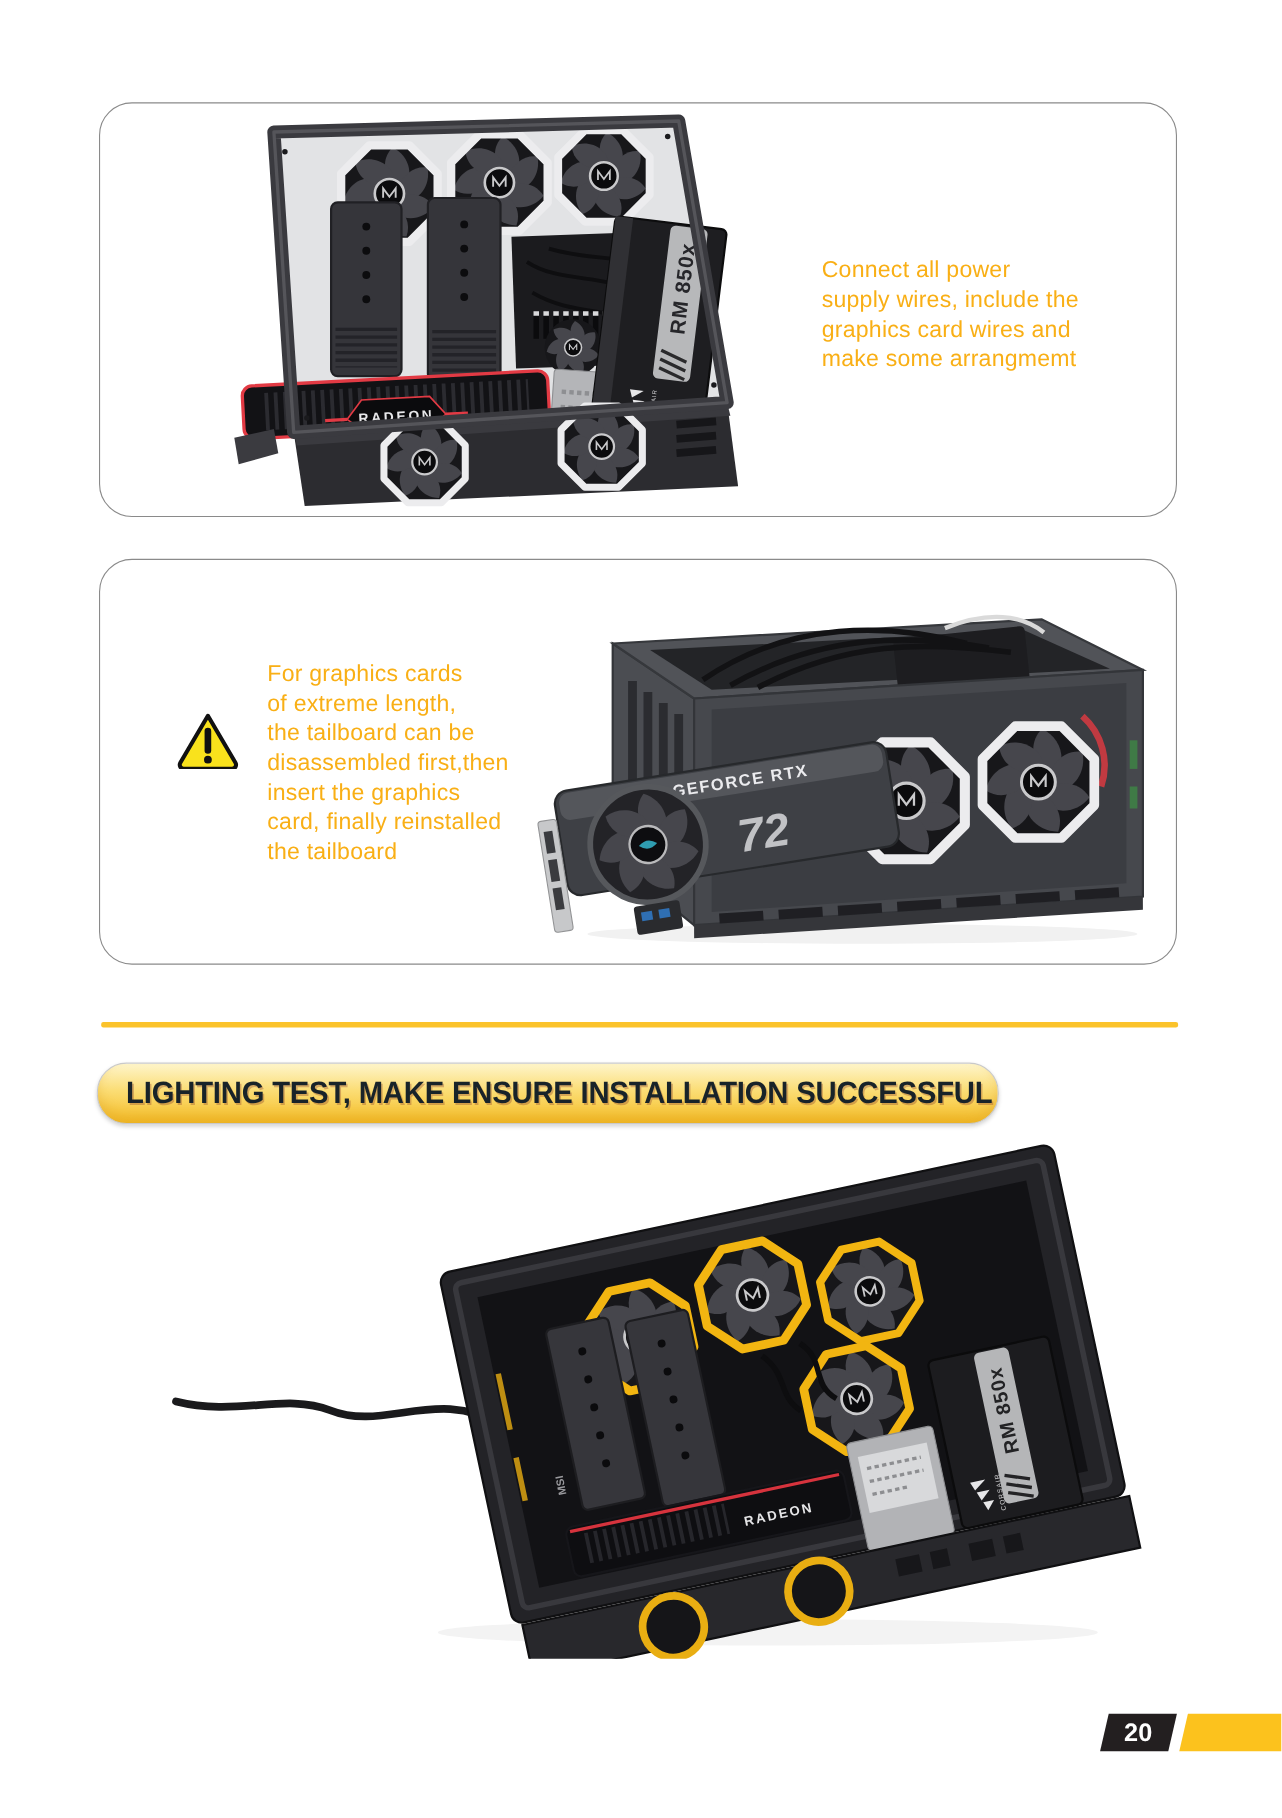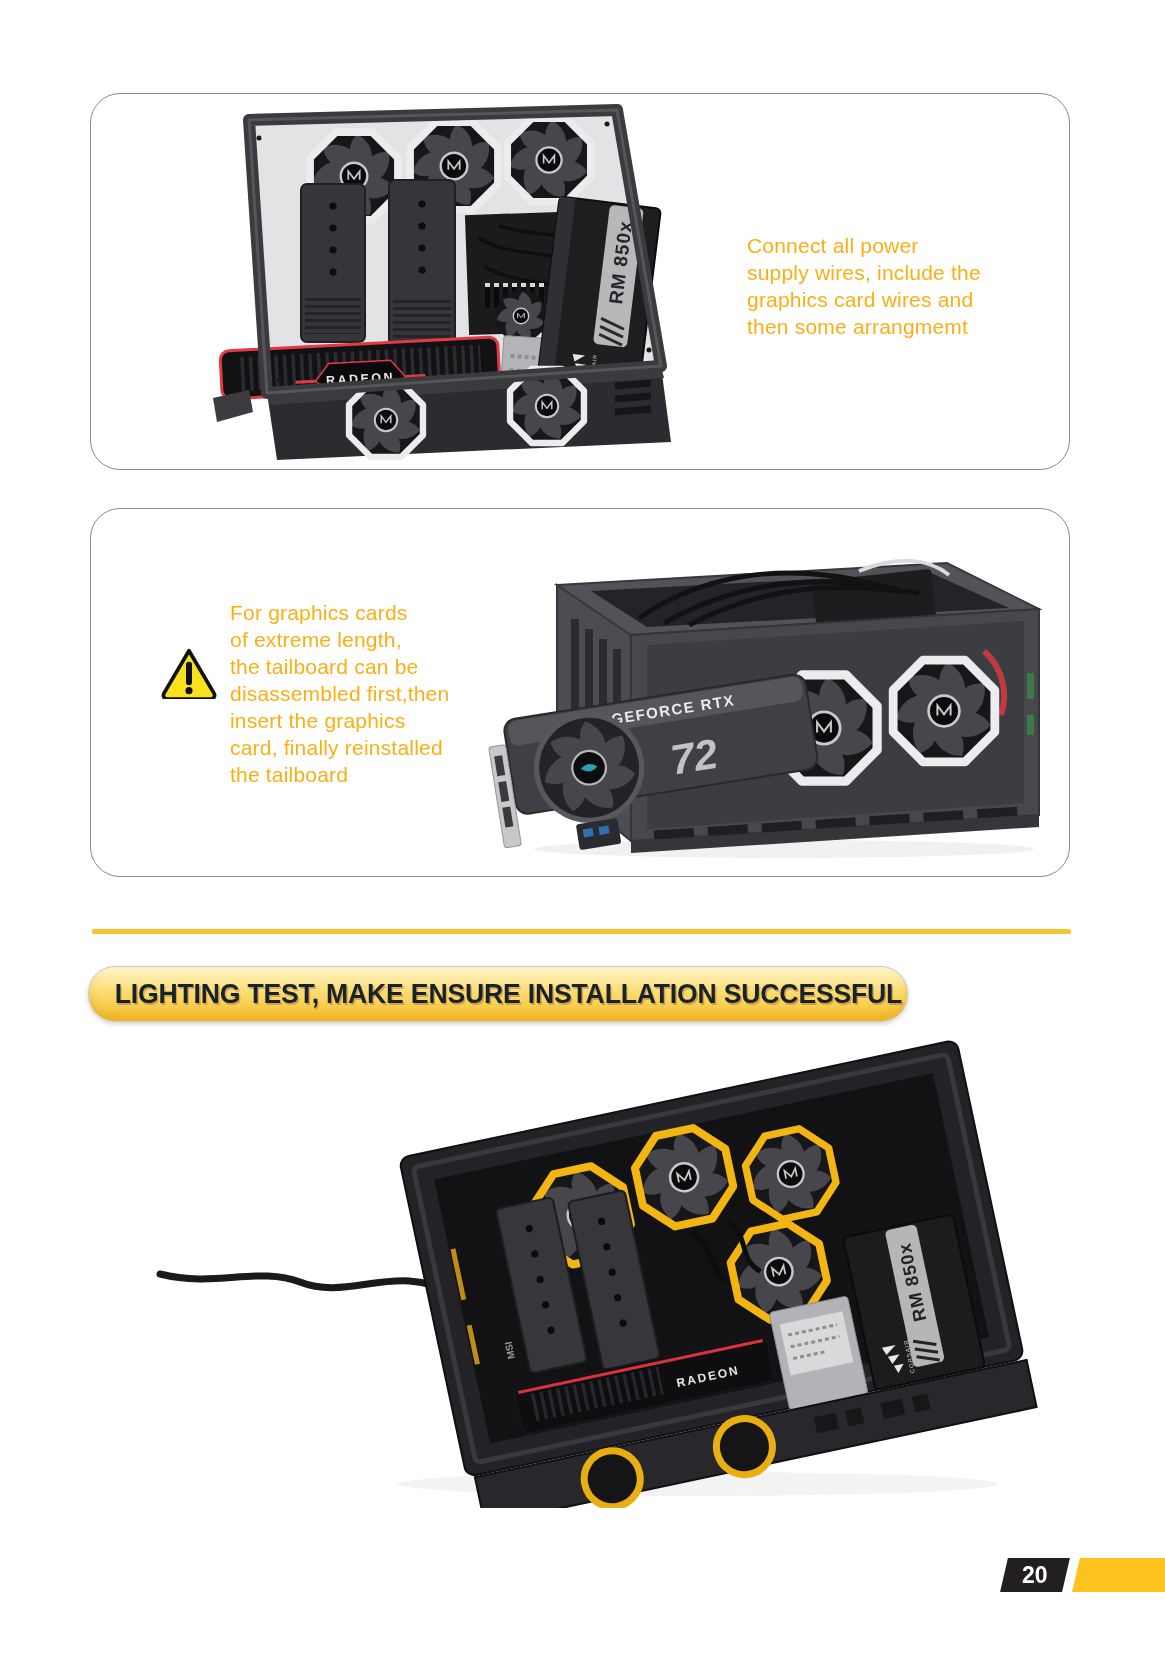--- a/index.html
+++ b/index.html
@@ -5,21 +5,21 @@
   html,body{margin:0;padding:0;background:#ffffff;}
   .page{position:relative;width:1165px;height:1653px;background:#ffffff;overflow:hidden;
         font-family:"Liberation Sans", sans-serif;}
   .panel{position:absolute;border:1.5px solid #8a8a8a;border-radius:30px;background:#fff;}
   .panel1{left:90px;top:93px;width:978px;height:375px;}
   .panel2{left:90px;top:508px;width:978px;height:367px;}
   .ph{position:absolute;}
   .note{position:absolute;margin:0;font-size:21px;line-height:27px;color:#F9AF15;
         white-space:pre-line;font-weight:400;letter-spacing:.2px;}
   .note1{left:656px;top:138px;}
-  .note2{left:139px;top:90px;}
+  .note2{left:152px;top:90px;}
   .warn{position:absolute;left:70px;top:138px;width:56px;height:52px;}
   .divider{position:absolute;left:92px;top:929px;width:979px;height:4.5px;background:#FBC32B;border-radius:2px;}
   .banner{position:absolute;left:88px;top:966px;width:818px;height:54px;border-radius:27px;
           background:linear-gradient(180deg,#FEF5CB 0%,#FBDD75 45%,#F5BE27 100%);
           border:1px solid #c9c9c9;box-shadow:0 2px 4px rgba(0,0,0,.18), inset 0 -7px 10px rgba(214,148,24,.30);
           display:flex;align-items:center;text-align:right;}
   .banner-label{display:inline-block;padding-left:27px;font-size:28px;font-weight:700;color:#182329;
           letter-spacing:-0.2px;transform:scaleX(.95);transform-origin:left center;
           text-shadow:1.5px 1.5px 0 rgba(140,66,43,.35);white-space:nowrap;}
   .pagebadge{position:absolute;left:0;top:1558px;width:1165px;height:34px;}
@@ -149,21 +149,21 @@
       <polygon points="100,22 468,12 512,268 118,295" fill="none" stroke="#55555a" stroke-width="3" stroke-linejoin="round"></polygon>
       <polygon points="64,300 100,292 104,314 68,324" fill="#3b3b40"></polygon>
       <circle cx="110" cy="40" r="2.5" fill="#1a1a1d"></circle>
         <circle cx="458" cy="26" r="2.5" fill="#1a1a1d"></circle>
       <circle cx="500" cy="252" r="2.5" fill="#1a1a1d"></circle>
         <circle cx="130" cy="282" r="2.5" fill="#1a1a1d"></circle>
     </svg>
     <p class="note note1">Connect all power
 supply wires, include the
 graphics card wires and
-then some arrangmemt</p>
+make some arrangmemt</p>
   </section>
 
   <section class="panel panel2">
     <svg class="warn" viewBox="0 0 60 56">
       <path d="M30,4 L57,50 a4,4 0 0 1 -3.5,6 H6.5 a4,4 0 0 1 -3.5,-6 Z" fill="#F9E21C" stroke="#111" stroke-width="4" stroke-linejoin="round"></path>
       <path d="M30,19 L30,38" stroke="#111" stroke-width="6.5" stroke-linecap="round"></path>
       <circle cx="30" cy="47" r="3.8" fill="#111"></circle>
     </svg>
     <p class="note note2">For graphics cards
 of extreme length,

